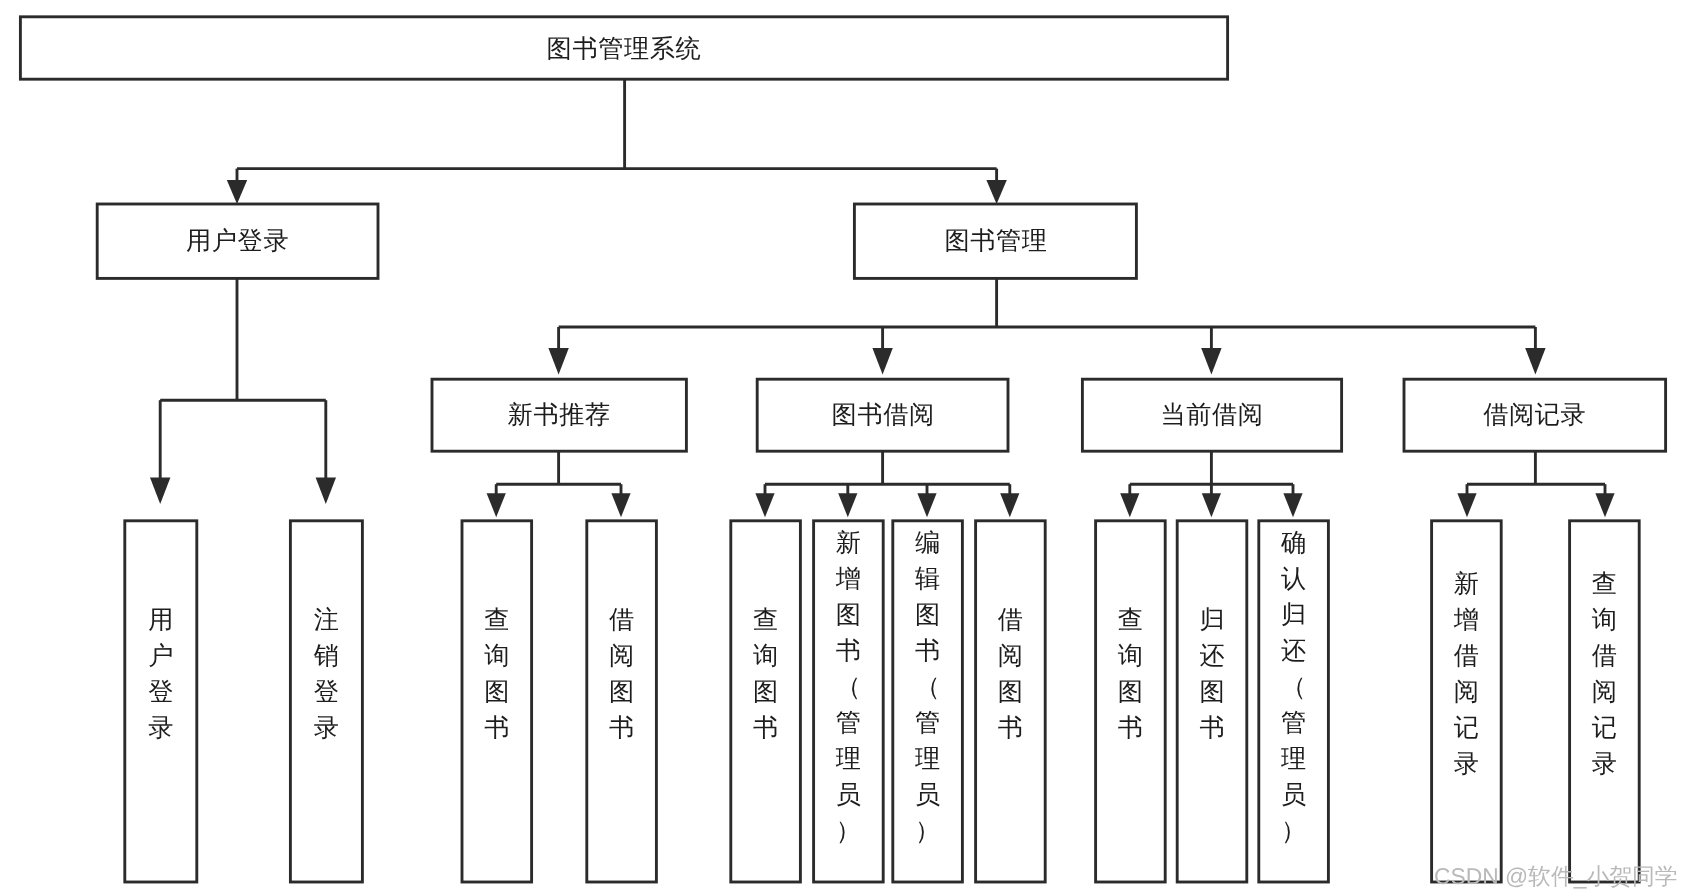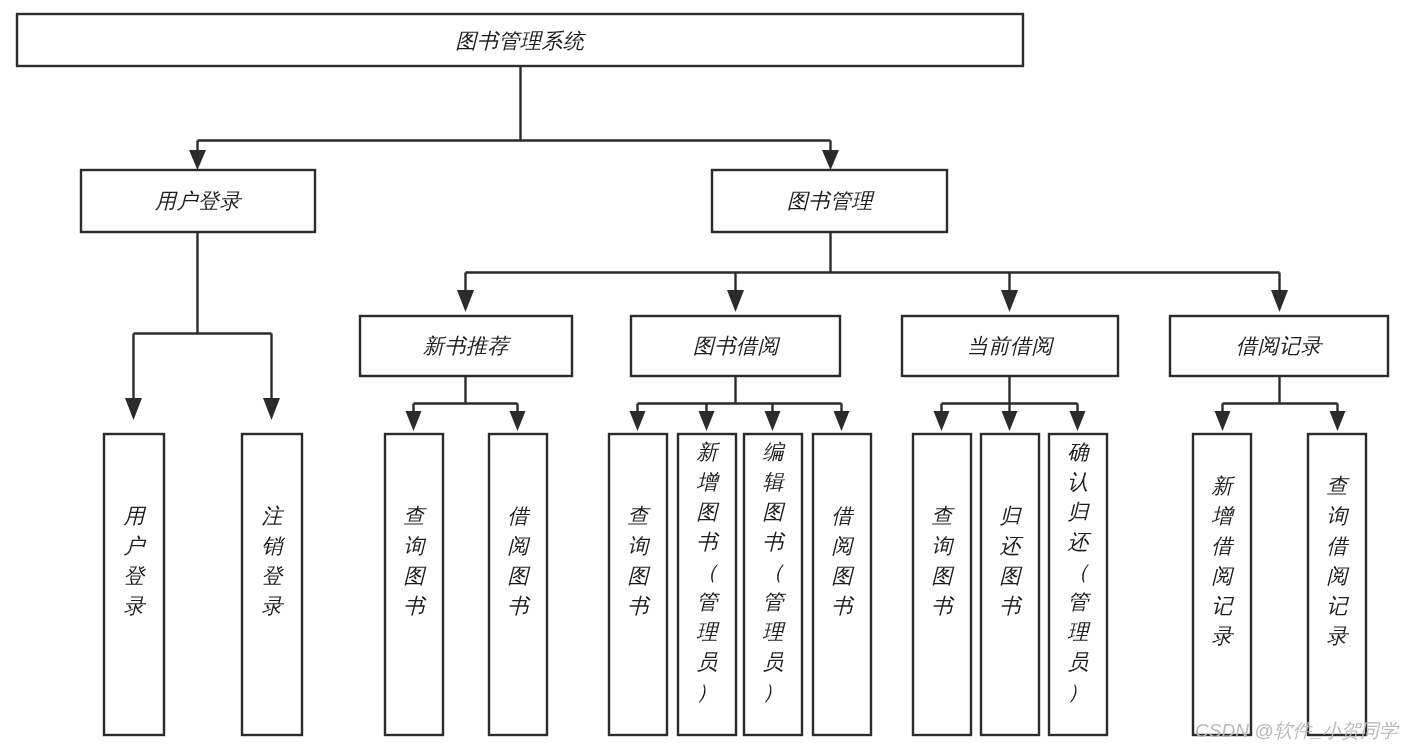--- a/index.html
+++ b/index.html
@@ -12,21 +12,20 @@
     width: 1405px;
     height: 747px;
     font-family: "Liberation Sans", "DejaVu Sans", sans-serif;
     overflow: hidden;
     position: relative;
   }
   #diagram-root {
     position: relative;
     width: 1405px;
     height: 560px;
-    font-style: italic;
   }
   svg.diagram-canvas {
     display: block;
     width: 1405px;
     height: 747px;
   }
   .node-box {
     fill: #ffffff;
     stroke: #2b2b2b;
     stroke-width: 2.4;

